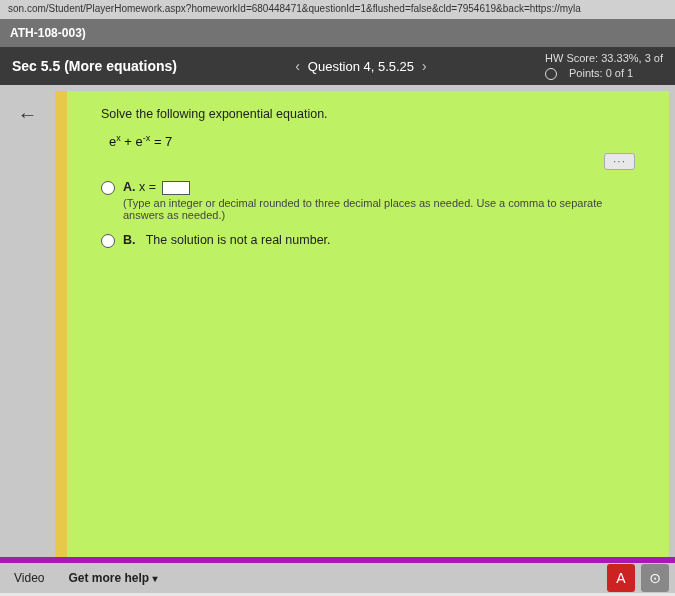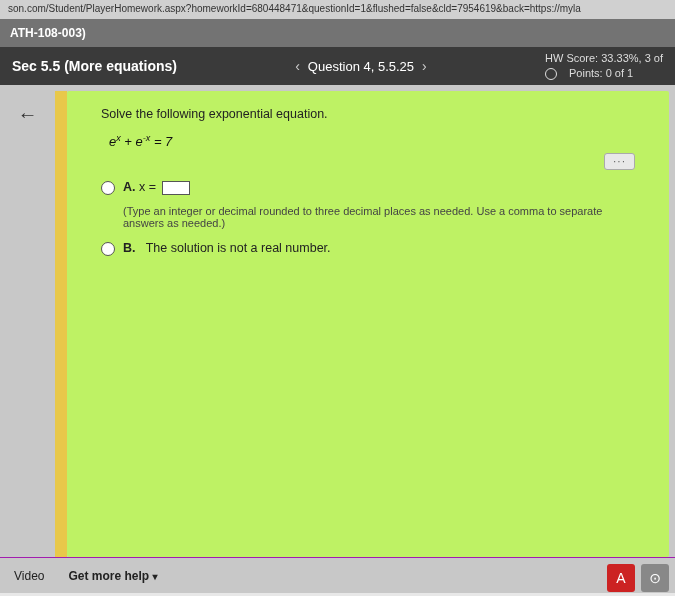--- a/index.html
+++ b/index.html
@@ -119,21 +119,20 @@
       font-size: 12.5px;
       color: #222;
       margin-bottom: 12px;
     }
 
     .equation-display {
       font-size: 13px;
       color: #111;
       margin-bottom: 4px;
       margin-left: 8px;
-      font-style: italic;
     }
     .equation-display sup {
       font-size: 9px;
     }
 
     
     .more-btn-row {
       display: flex;
       justify-content: flex-end;
       margin-bottom: 10px;
@@ -189,40 +188,40 @@
       height: 14px;
       border: 1px solid #555;
       background: #fff;
       vertical-align: middle;
       margin-left: 2px;
     }
     .choice-hint {
       display: block;
       font-size: 11px;
       color: #444;
-      margin-top: 10px;
+      margin-top: 2px;
       margin-left: 0;
     }
 
     
     .yellow-accent {
       width: 12px;
       background: #e8c84a;
       margin: 6px 0 0 0;
     }
 
     
     .bottom-bar {
       height: 36px;
       background: #c8c8c8;
       display: flex;
       align-items: center;
       padding: 0 14px;
       gap: 24px;
-      border-top: 1px solid #a21caf;
+      border-top: 6px solid #a21caf;
     }
     .bottom-bar .video-link {
       font-size: 12px;
       color: #222;
       cursor: pointer;
       font-weight: normal;
     }
     .bottom-bar .get-more-help {
       font-size: 12px;
       color: #222;

